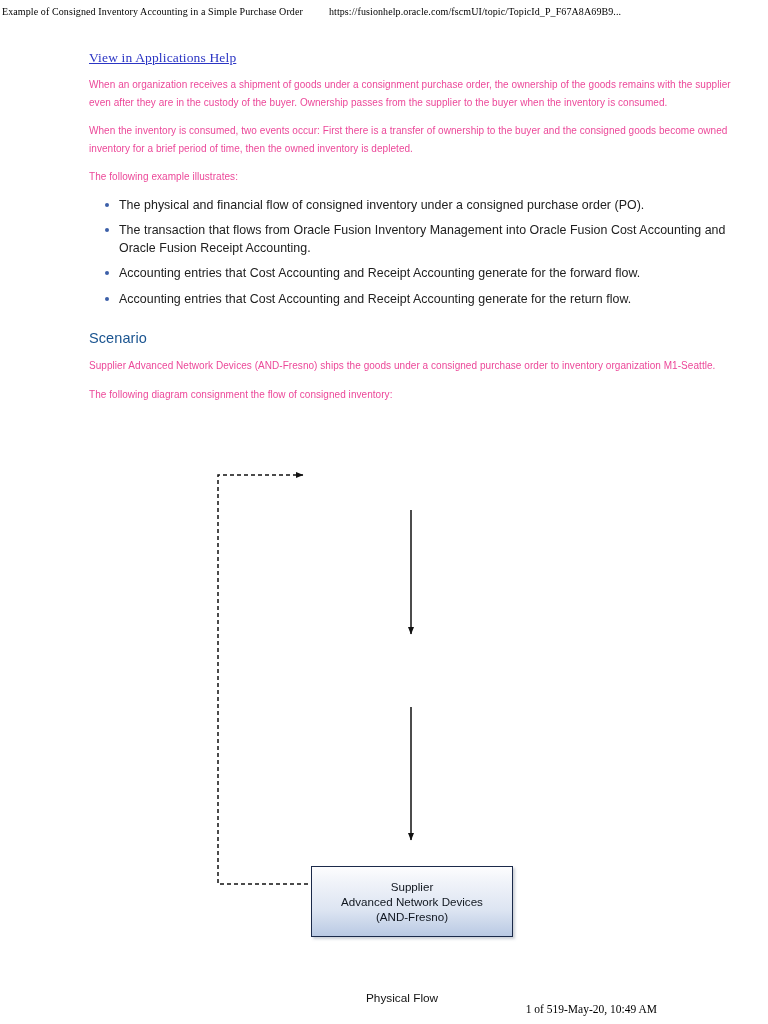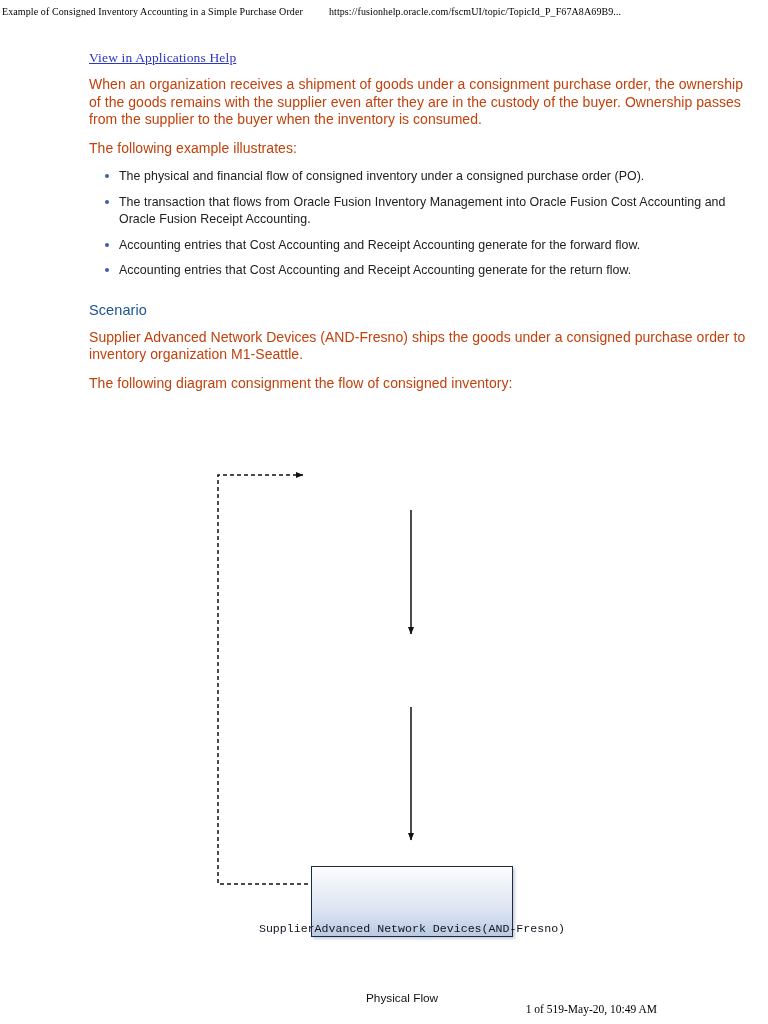--- a/index.html
+++ b/index.html
@@ -66,23 +66,23 @@
     color: #2b35c4;
     text-decoration: underline;
     font-size: 13.5px;
     font-family: "Liberation Serif", serif;
     letter-spacing: 0.15px;
     cursor: pointer;
   }
 
   p.para {
     margin: 11px 0 0 0;
-    font-size: 14px;
+    font-size: 10px;
     line-height: 17.5px;
-    color: #c2410c;
+    color: #ec4899;
     letter-spacing: 0.05px;
   }
   p.para.first { margin-top: 10px; }
 
   ul.bullets {
     margin: 11px 0 0 0;
     padding-left: 30px;
     list-style: none;
   }
   ul.bullets li {
@@ -121,28 +121,27 @@
     height: 510px;
   }
   .diagram svg { display: block; }
 
   .node-box {
     position: absolute;
     border: 1.6px solid #1b2a4a;
     background: linear-gradient(to bottom, #fdfdfe 0%, #f0f3f9 22%, #dde5f2 62%, #b9c9e3 100%);
     box-shadow: 1.5px 2px 2.5px rgba(110,120,140,0.35);
     display: flex;
-    flex-direction: row;
-    align-items: flex-end;
+    flex-direction: column;
+    align-items: center;
     justify-content: center;
     text-align: center;
     font-size: 11.6px;
     line-height: 15px;
     color: #10161f;
-    font-family: Liberation Mono, monospace;
   }
   .node-box .line { display: block; white-space: nowrap; }
 
   #node-supplier {
     left: 311px; top: 441px;
     width: 200px; height: 69px;
   }
 
   .edge-label {
     position: absolute;
@@ -161,20 +160,21 @@
   <span class="ph-title">Example of Consigned Inventory Accounting in a Simple Purchase Order</span>
   <span class="ph-url">https://fusionhelp.oracle.com/fscmUI/topic/TopicId_P_F67A8A69B9...</span>
 </div>
 
 <div class="doc">
 
   <a class="help-link">View in Applications Help</a>
 
   <p class="para first">When an organization receives a shipment of goods under a consignment purchase order, the ownership of the goods remains with the supplier even after they are in the custody of the buyer. Ownership passes from the supplier to the buyer when the inventory is consumed.</p>
 
+  <p class="para">When the inventory is consumed, two events occur: First there is a transfer of ownership to the buyer and the consigned goods become owned inventory for a brief period of time, then the owned inventory is depleted.</p>
 
   <p class="para">The following example illustrates:</p>
 
   <ul class="bullets">
     <li>
       <span class="bullet-dot"></span>
       <span>The physical and financial flow of consigned inventory under a consigned purchase order (PO).</span>
     </li>
     <li>
       <span class="bullet-dot"></span>

